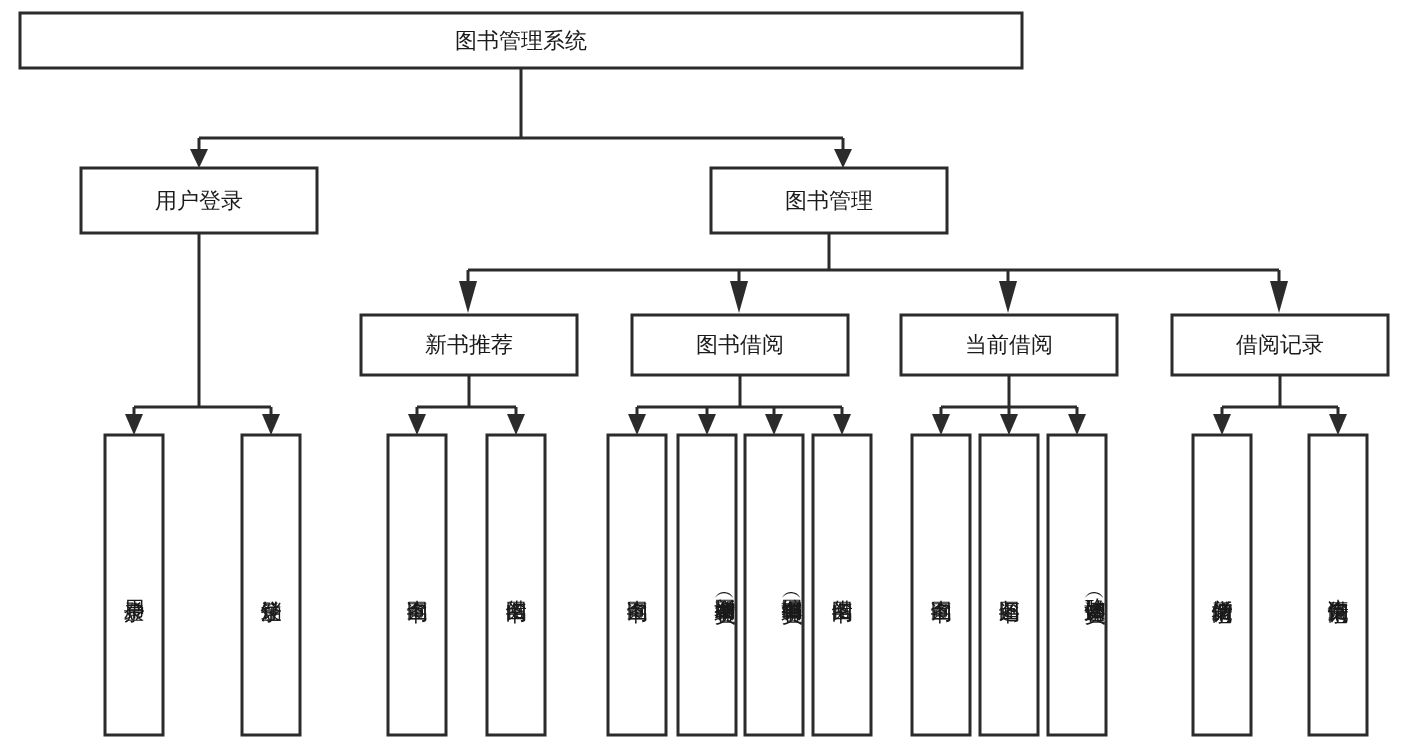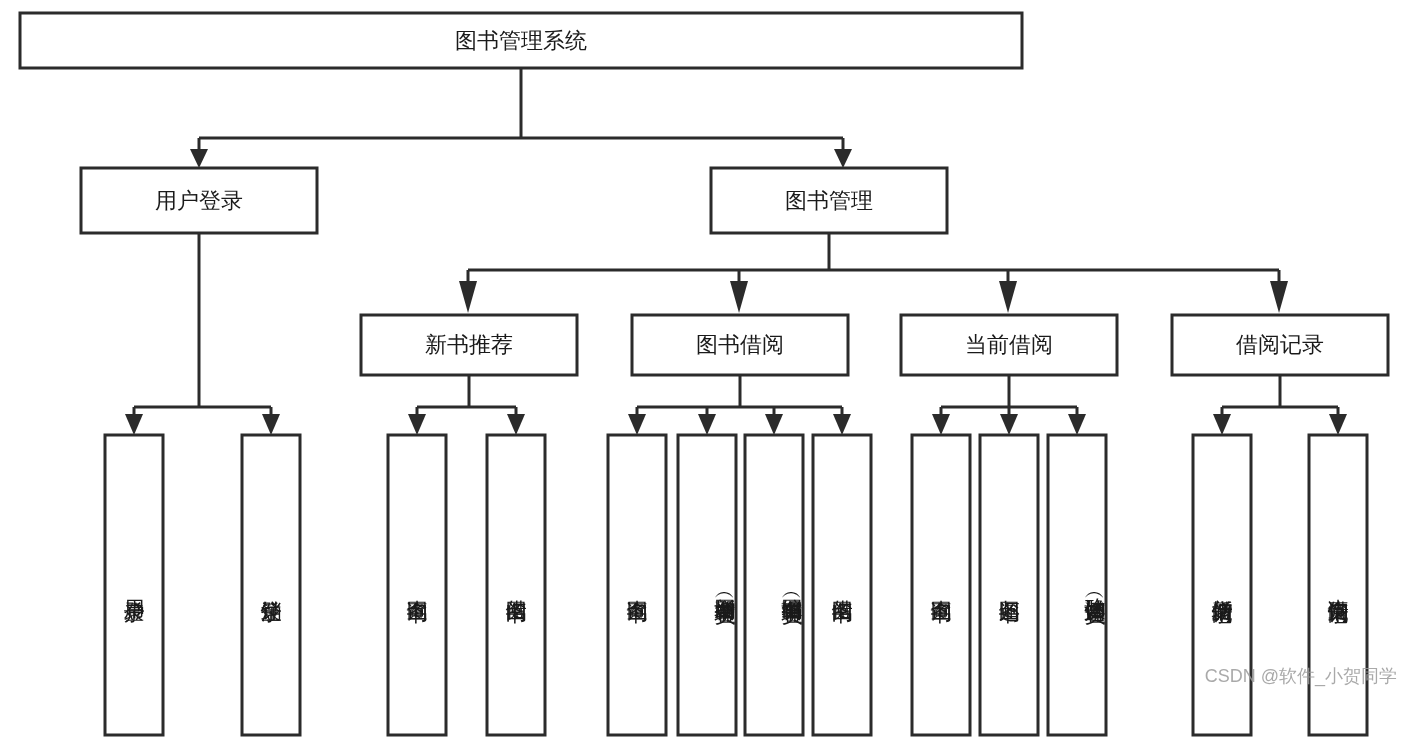--- a/index.html
+++ b/index.html
@@ -216,15 +216,14 @@
   <div class="leaf-label" style="left:745px; top:440px; width:58px; height:290px; align-items:flex-start;">编辑图书（管理员）</div>
   <div class="leaf-label" style="left:813px; top:435px; width:58px; height:300px;">借阅图书</div>
 
   <div class="leaf-label" style="left:912px; top:435px; width:58px; height:300px;">查询图书</div>
   <div class="leaf-label" style="left:980px; top:435px; width:58px; height:300px;">归还图书</div>
   <div class="leaf-label" style="left:1048px; top:440px; width:58px; height:290px; align-items:flex-start;">确认归还（管理员）</div>
 
   <div class="leaf-label" style="left:1193px; top:435px; width:58px; height:300px;">新增借阅记录</div>
   <div class="leaf-label" style="left:1309px; top:435px; width:58px; height:300px;">查询借阅记录</div>
 
-  <div class="watermark">CSDN @软件_小贺同学</div>
 
 </div>
 
 </body></html>

